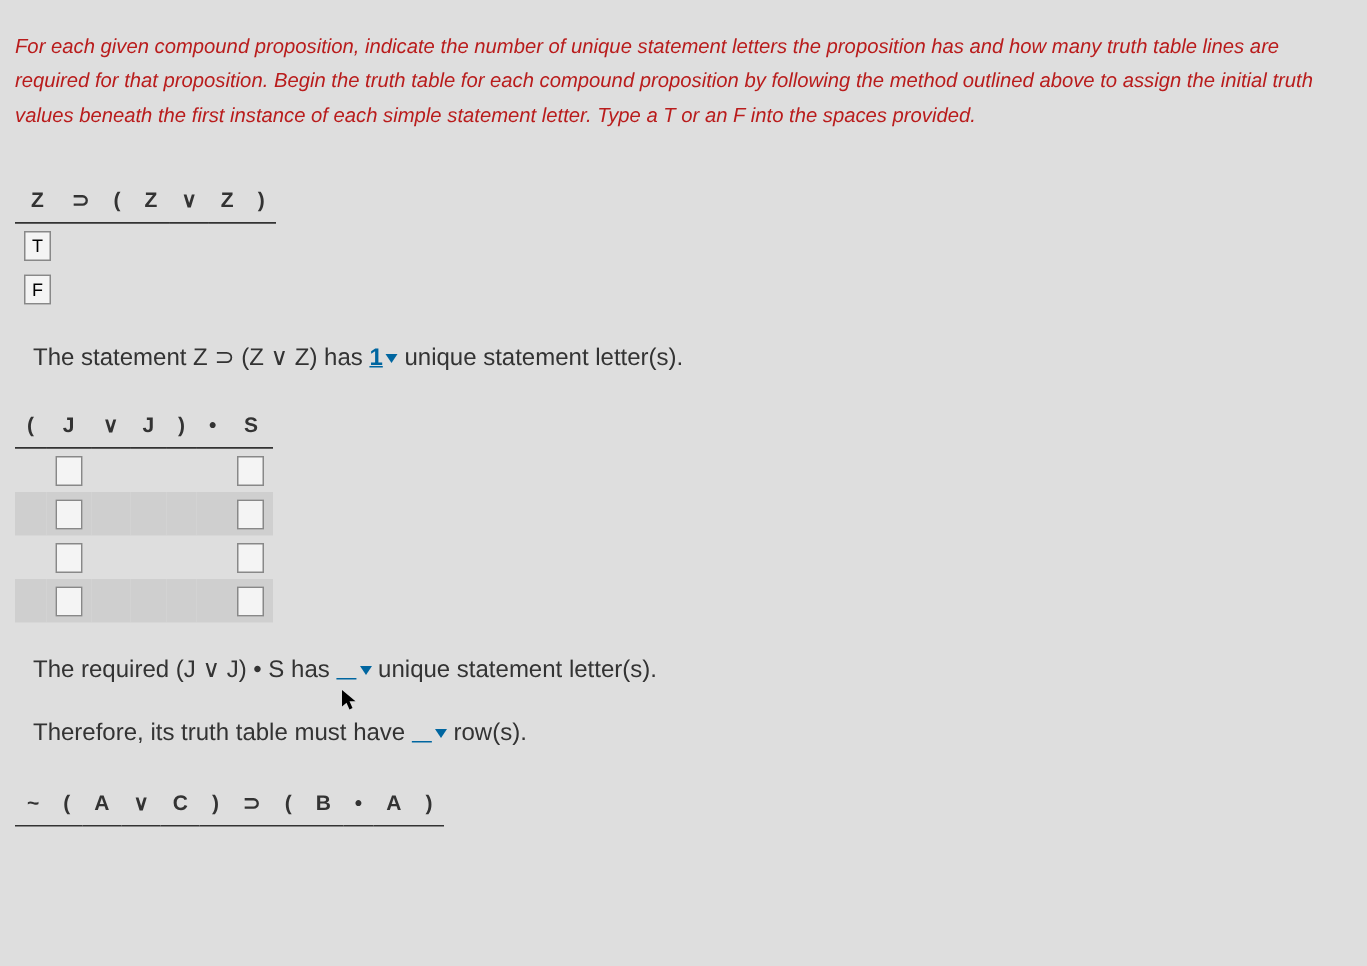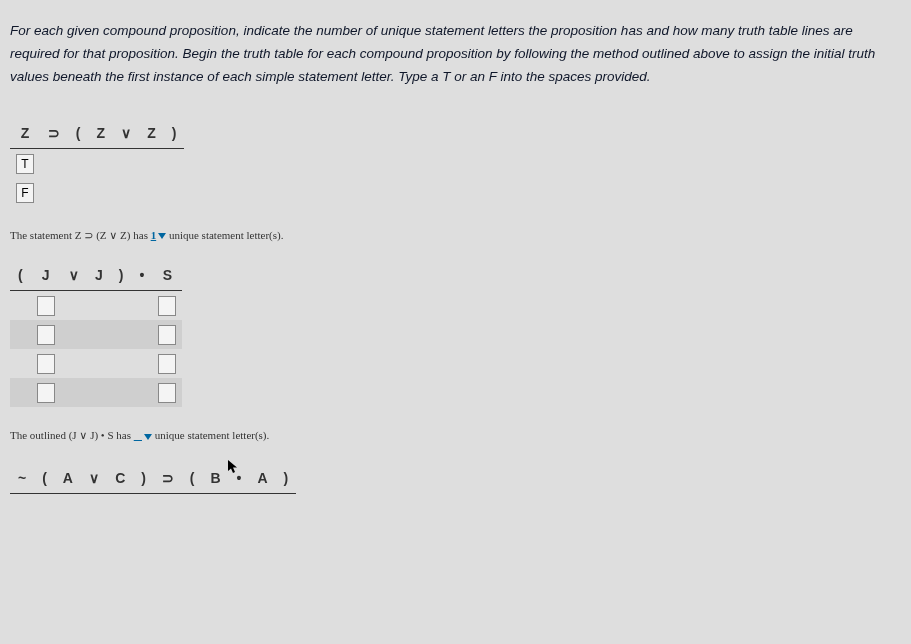--- a/index.html
+++ b/index.html
@@ -10,21 +10,21 @@
     background: #dedede;
     color: #333;
     width: 911px;
     height: 644px;
     overflow: hidden;
     font-size: 14px;
     line-height: 1.5;
   }
   .instructions {
     font-style: italic;
-    color: #0f172a;
+    color: #b91c1c;
     margin-bottom: 30px;
     font-size: 13.5px;
     line-height: 1.7;
   }
   .prop-table {
     border-collapse: collapse;
     margin-bottom: 20px;
   }
   .prop-table th {
     font-weight: bold;
@@ -44,24 +44,23 @@
     width: 18px;
     height: 20px;
     border: 1px solid #888;
     background: #f4f4f4;
     font-size: 12px;
     text-align: center;
     padding: 0;
     font-family: inherit;
   }
   .sentence {
-    margin: 18px 0;
-    font-size: 11px;
+    margin: 18px 12px;
+    font-size: 16px;
     color: #333;
-    font-family: Liberation Serif, serif;
   }
   .answer-slot {
     color: #0066a0;
     text-decoration: underline;
     font-weight: bold;
     cursor: pointer;
   }
   .dd-arrow {
     display: inline-block;
     width: 0; height: 0;
@@ -184,23 +183,26 @@
         <td></td>
           <td></td>
           <td></td>
           <td></td>
         <td><input class="tf-input" type="text" style=""></td>
       </tr>
     </tbody>
   </table>
 
   <div class="sentence">
-    <span>The outlined (J ∨ J) • S has </span><span class="answer-slot">&nbsp;&nbsp;&nbsp;</span><span class="dd-arrow"></span><span> unique statement letter(s).</span>
-  </div>
-
+    <span>The required (J ∨ J) • S has </span><span class="answer-slot">&nbsp;&nbsp;&nbsp;</span><span class="dd-arrow"></span><span> unique statement letter(s).</span>
+  </div>
+
+  <div class="sentence">
+    <span>Therefore, its truth table must have </span><span class="answer-slot">&nbsp;&nbsp;&nbsp;</span><span class="dd-arrow"></span><span> row(s).</span>
+  </div>
 </div>
 
 <div class="block" style="margin-top:20px;">
   <table class="prop-table">
     <thead>
       <tr>
         <th>~</th>
         <th>(</th>
         <th>A</th>
         <th>∨</th>

